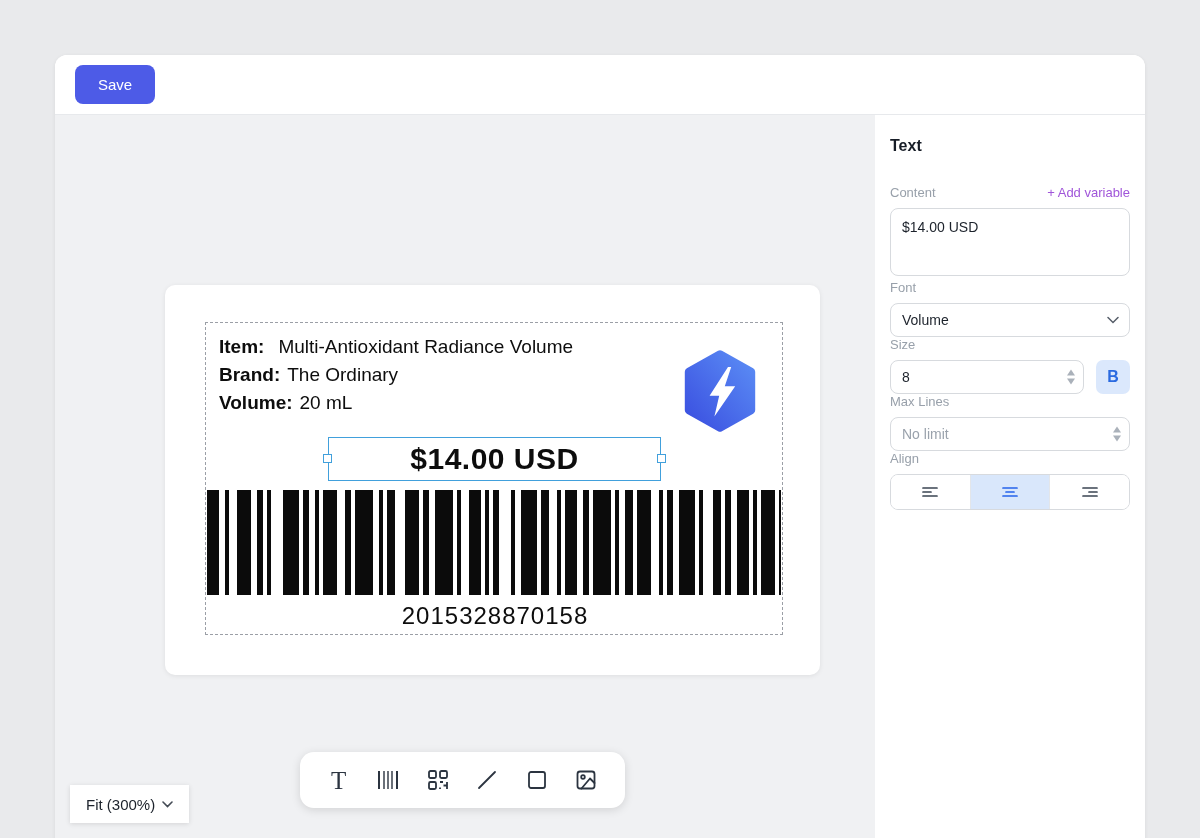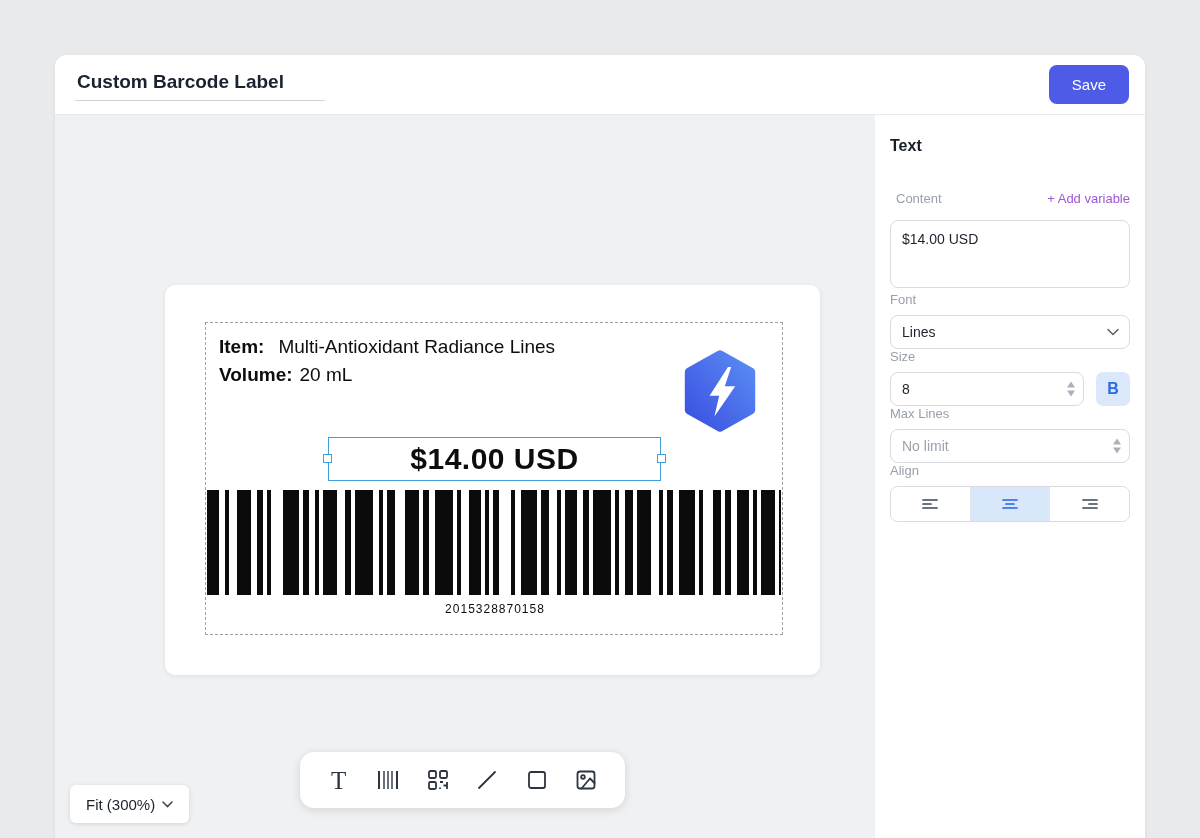--- a/index.html
+++ b/index.html
@@ -56,36 +56,36 @@
   }
   .selection-box .price { font-size: 30px; font-weight: 700; color: #0d0d0d; letter-spacing: .5px; }
   .handle {
     position: absolute; width: 9px; height: 9px; background: #fff;
     border: 1.5px solid #41a0dc; top: 50%; margin-top: -5px;
   }
   .handle.left { left: -6px; } .handle.right { right: -6px; }
   .barcode-wrap { position: absolute; left: 1px; top: 167px; width: 576px; }
   .bars { display: flex; height: 105px; align-items: stretch; }
   .bc-bar { background: #0b0b0b; height: 100%; flex: 0 0 auto; }
-  .barcode-digits { text-align: center; font-size: 12px; color: #0d0d0d; margin-top: 7px; letter-spacing: 1px; }
+  .barcode-digits { text-align: center; font-size: 24px; color: #0d0d0d; margin-top: 7px; letter-spacing: 1px; }
 
   
   .tools {
     position: absolute; left: 245px; top: 637px; width: 325px; height: 56px;
     background: #fff; border-radius: 14px; box-shadow: 0 2px 10px rgba(0,0,0,.13);
     display: flex; align-items: center; justify-content: space-around; padding: 0 14px;
   }
   .tool-btn { width: 34px; height: 34px; display: flex; align-items: center; justify-content: center;
     background: none; border: none; cursor: pointer; color: #2b3440; }
   .tool-btn svg { display: block; }
   .t-glyph { font-family: "Liberation Serif", "DejaVu Serif", serif; font-size: 25px; color: #2b3440; line-height: 1; }
 
   .fit-btn {
     position: absolute; left: 15px; top: 670px; height: 38px;
-    background: #fff; border: none; border-radius: 6px; box-shadow: 0 1px 5px rgba(0,0,0,.12);
+    background: #fff; border: none; border-radius: 0; box-shadow: 0 1px 5px rgba(0,0,0,.12);
     font-size: 15px; color: #1c222b; padding: 0 16px; cursor: pointer;
     display: flex; align-items: center; gap: 7px; font-family: inherit;
   }
 
   
   .panel-heading { font-size: 16px; font-weight: 700; color: #171d27; margin-bottom: 30px; }
   .field-label { font-size: 13px; color: #98a0aa; margin-bottom: 8px; }
   .row-between { display: flex; align-items: center; justify-content: space-between; margin-bottom: 8px; }
   .add-variable { font-size: 13px; color: #a055d9; background: none; border: none; cursor: pointer; font-family: inherit; }
   .content-area {
@@ -123,33 +123,33 @@
   }
   .align-btn + .align-btn { border-left: 1px solid #e3e6ea; }
   .align-btn.selected { background: #d9e7fb; color: #2563eb; }
 </style>
 </head>
 <body>
 
 <div class="window">
 
   <div class="header">
-    <div class="title-input">Custom Barcode Label</div>
     <button class="save-btn">Save</button>
   </div>
 
   <div class="app-body">
 
     <div class="canvas">
 
       <div class="label-card">
         <div class="dashed-region">
 
           <div class="info-lines">
-            <div class="info-line"><b>Item:</b><span class="spc"></span><span class="spc"></span><span>Multi-Antioxidant Radiance Lines</span></div>
+            <div class="info-line"><b>Item:</b><span class="spc"></span><span class="spc"></span><span>Multi-Antioxidant Radiance Volume</span></div>
+            <div class="info-line"><b>Brand:</b><span class="spc"></span><span>The Ordinary</span></div>
             <div class="info-line"><b>Volume:</b><span class="spc"></span><span>20 mL</span></div>
           </div>
 
           <div class="logo-wrap">
             <svg viewBox="0 0 100 104" width="80" height="84">
               <defs>
                 <linearGradient id="hexg" x1="1" y1="0" x2="0" y2="1">
                   <stop offset="0" stop-color="#5b8df5"></stop>
                   <stop offset="1" stop-color="#3a4fe0"></stop>
                 </linearGradient>
@@ -259,30 +259,30 @@
         <svg width="11" height="7" viewBox="0 0 11 7" fill="none" stroke="#444b55" stroke-width="1.6" stroke-linecap="round">
             <path d="M1 1 l4.5 4.5 L10 1"></path>
           </svg>
       </button>
     </div>
 
     <div class="sidebar">
       <div class="panel-heading">Text</div>
 
       <div class="row-between">
-        <span class="field-label" style="margin:6px">Content</span>
+        <span class="field-label" style="margin:0">Content</span>
         <button class="add-variable">+ Add variable</button>
       </div>
       <textarea class="content-area" spellcheck="false" style="">$14.00 USD</textarea>
 
       <div class="section">
         <div class="field-label">Font</div>
         <div class="select-wrap">
           <div class="select-box">
-            <span>Lines</span>
+            <span>Volume</span>
           </div>
           <svg class="chev" width="12" height="8" viewBox="0 0 12 8" fill="none" stroke="#565d68" stroke-width="1.5" stroke-linecap="round">
               <path d="M1 1.5 l5 5 5-5"></path>
             </svg>
         </div>
       </div>
 
       <div class="section">
         <div class="field-label">Size</div>
         <div class="size-row">

